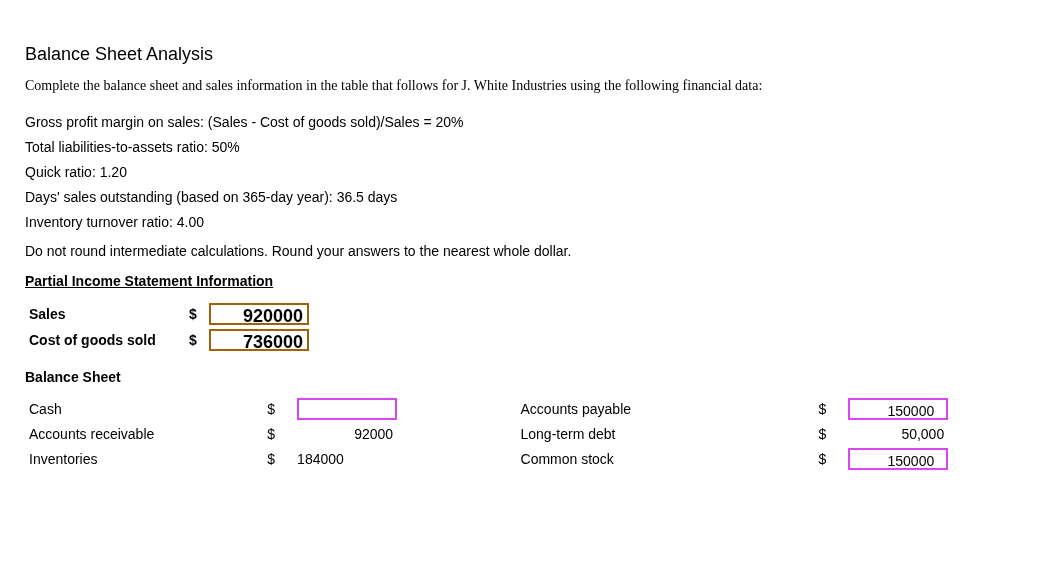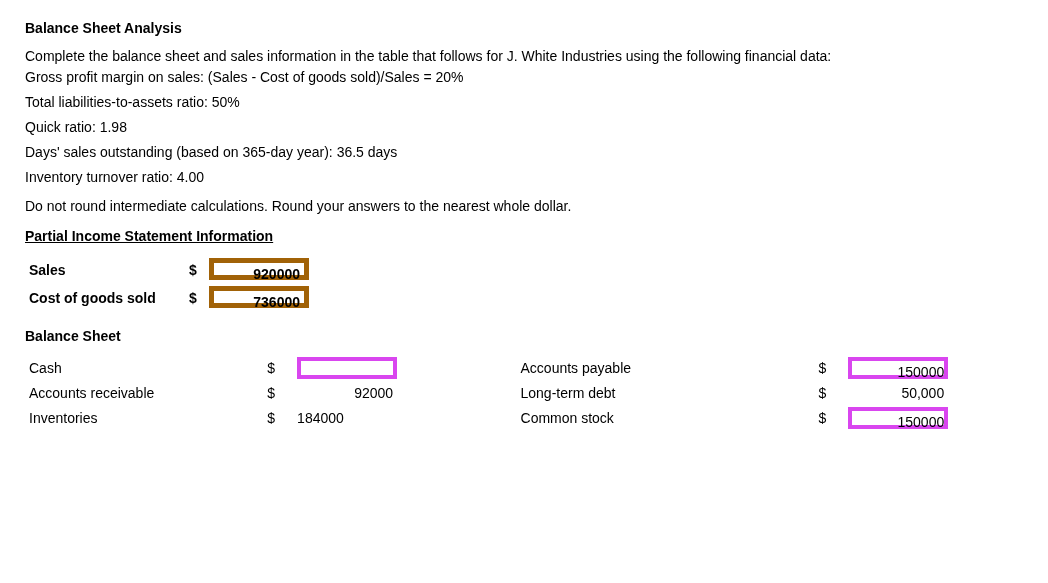--- a/index.html
+++ b/index.html
@@ -10,27 +10,29 @@
     body {
       font-family: Arial, sans-serif;
       font-size: 14px;
       background: #fff;
       color: #000;
       padding: 20px 25px;
       width: 1048px;
       min-height: 583px;
     }
     .title {
-      font-weight: bold;
+      font-weight: normal;
       margin-bottom: 10px;
-      font-size: 14px;
+      font-size: 18px;
+      margin-top: 24px;
     }
     .intro {
-      margin-bottom: 0;
+      margin-bottom: 16px;
       line-height: 1.5;
+      font-family: Liberation Serif, serif;
     }
     .data-line {
       margin-bottom: 4px;
       line-height: 1.5;
     }
     .note {
       margin-top: 10px;
       margin-bottom: 14px;
     }
     .section-title {
@@ -41,28 +43,28 @@
     .income-table {
       border-collapse: collapse;
       margin-bottom: 16px;
       font-weight: bold;
     }
     .income-table td {
       padding: 2px 4px;
       vertical-align: middle;
     }
     .input-cell {
-      border: 5px solid #a16207;
+      border: 2px solid #a16207;
       width: 100px;
       height: 22px;
       display: inline-block;
       text-align: right;
       padding-right: 4px;
       line-height: 22px;
-      font-size: 14px;
+      font-size: 18px;
     }
     .balance-sheet-title {
       font-weight: bold;
       margin-top: 6px;
       margin-bottom: 10px;
     }
     .bs-table {
       border-collapse: collapse;
       width: 100%;
     }
@@ -87,41 +89,41 @@
       width: 200px;
       margin-top: 48px;
     }
     .right-dollar-col {
       width: 20px;
     }
     .right-value-col {
       width: 120px;
     }
     .box-input {
-      border: 4px solid #d946ef;
+      border: 2px solid #d946ef;
       width: 100px;
       height: 22px;
       display: inline-block;
       vertical-align: middle;
       text-align: right;
-      padding-right: 0;
+      padding-right: 12px;
       line-height: 22px;
     }
   </style>
 </head>
 <body>
 
 <div class="title">Balance Sheet Analysis</div>
 
 <p class="intro">Complete the balance sheet and sales information in the table that follows for J. White Industries using the following financial data:</p>
 
 <div>
   <div class="data-line">Gross profit margin on sales: (Sales - Cost of goods sold)/Sales = 20%</div>
   <div class="data-line">Total liabilities-to-assets ratio: 50%</div>
-  <div class="data-line">Quick ratio: 1.98</div>
+  <div class="data-line">Quick ratio: 1.20</div>
   <div class="data-line">Days' sales outstanding (based on 365-day year): 36.5 days</div>
   <div class="data-line">Inventory turnover ratio: 4.00</div>
 </div>
 
 <p class="note">Do not round intermediate calculations. Round your answers to the nearest whole dollar.</p>
 
 <div class="section-title">Partial Income Statement Information</div>
 
 <table class="income-table">
   <tbody>

